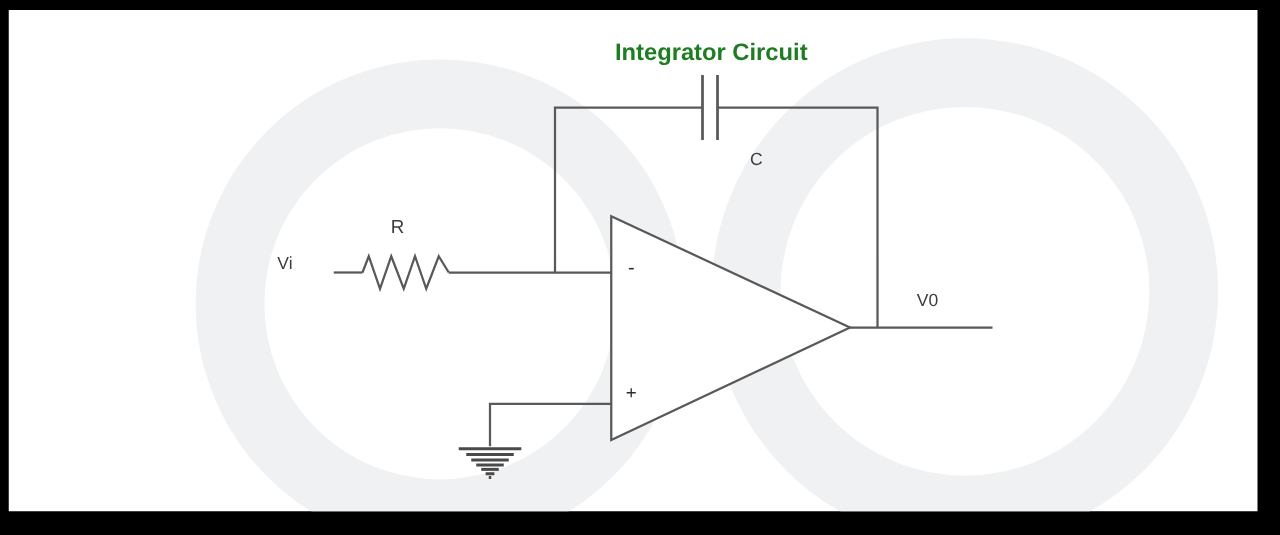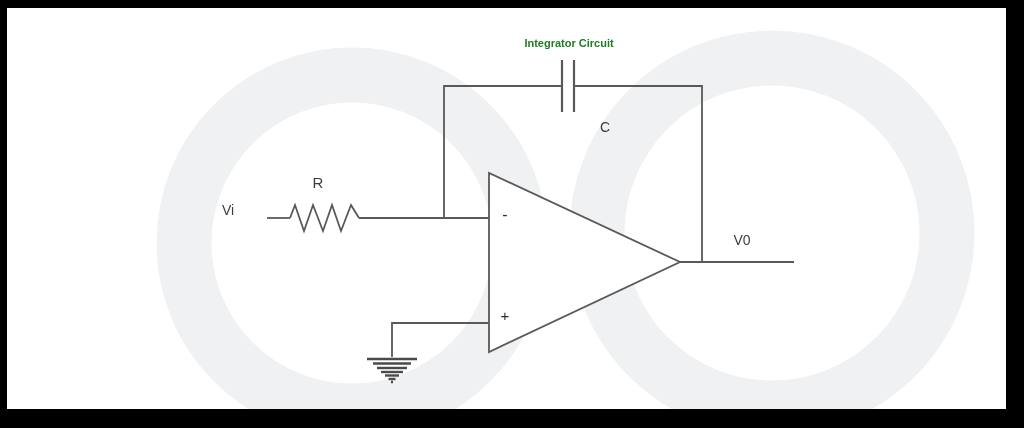--- a/index.html
+++ b/index.html
@@ -25,21 +25,21 @@
     position: absolute;
     transform: translate(-50%, -50%);
     color: var(--label-text, #3d3d3d);
     font-size: 14px;
     white-space: nowrap;
   }
   .title {
     position: absolute;
     transform: translate(-50%, -50%);
     color: var(--title-green, #1e7d22);
-    font-size: 11px;
+    font-size: 19px;
     font-weight: bold;
     white-space: nowrap;
   }
   .pm { font-size: 16px; color: #2c2c2c; }
 </style>
 </head>
 <body>
 
 <div class="canvas">
 

